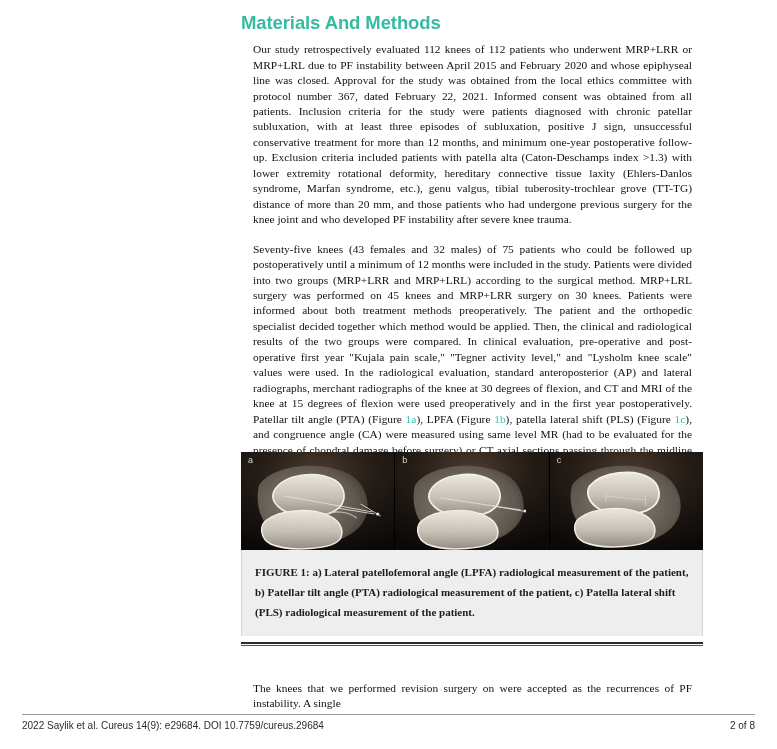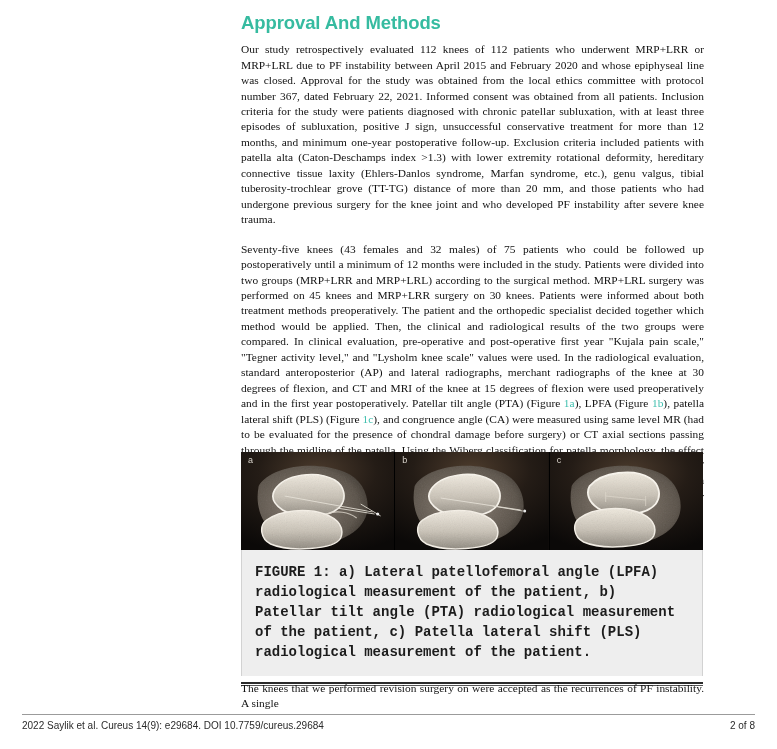--- a/index.html
+++ b/index.html
@@ -39,21 +39,21 @@
     padding: 12px 0 0 0;
     letter-spacing: -0.1px;
     line-height: 1.2;
   }
 
   p.body-text {
     font-family: "Liberation Serif", "DejaVu Serif", serif;
     font-size: 11.4px;
     line-height: 15.45px;
     text-align: justify;
-    margin: 0;
+    margin: 12px;
     padding: 0;
     color: #111111;
     letter-spacing: 0.01px;
   }
 
   p.para-1 { margin-top: 8px; }
   p.para-2 { margin-top: 14px; }
   p.para-tail { margin-top: 0px; }
 
   .ref-link {
@@ -103,22 +103,22 @@
 
   .figure-caption {
     background: #eeeeee;
     border-left: 1px solid #d2d2d2;
     border-right: 1px solid #d2d2d2;
     padding: 12px 13px 14px 13px;
     box-sizing: border-box;
     width: 462px;
   }
   .figure-caption-text {
-    font-family: Liberation Mono, monospace;
-    font-size: 14px;
+    font-family: Liberation Serif, serif;
+    font-size: 11px;
     line-height: 20px;
     font-weight: bold;
     color: #1c1c1c;
     margin: 0;
   }
   .figure-rule-outer {
     width: 462px;
     height: 2px;
     background: #2b2b2b;
     margin-top: 6px;
@@ -159,21 +159,21 @@
     color: #2b2b2b;
   }
 </style>
 </head>
 <body>
 
 <div class="page">
 
   <div class="content-col">
 
-    <h1 class="section-heading">Approval And Methods</h1>
+    <h1 class="section-heading">Materials And Methods</h1>
 
     <p class="body-text para-1">Our study retrospectively evaluated 112 knees of 112 patients who underwent MRP+LRR or MRP+LRL due to PF instability between April 2015 and February 2020 and whose epiphyseal line was closed. Approval for the study was obtained from the local ethics committee with protocol number 367, dated February 22, 2021. Informed consent was obtained from all patients. Inclusion criteria for the study were patients diagnosed with chronic patellar subluxation, with at least three episodes of subluxation, positive J sign, unsuccessful conservative treatment for more than 12 months, and minimum one-year postoperative follow-up. Exclusion criteria included patients with patella alta (Caton-Deschamps index &gt;1.3) with lower extremity rotational deformity, hereditary connective tissue laxity (Ehlers-Danlos syndrome, Marfan syndrome, etc.), genu valgus, tibial tuberosity-trochlear grove (TT-TG) distance of more than 20 mm, and those patients who had undergone previous surgery for the knee joint and who developed PF instability after severe knee trauma.</p>
 
     <p class="body-text para-2">Seventy-five knees (43 females and 32 males) of 75 patients who could be followed up postoperatively until a minimum of 12 months were included in the study. Patients were divided into two groups (MRP+LRR and MRP+LRL) according to the surgical method. MRP+LRL surgery was performed on 45 knees and MRP+LRR surgery on 30 knees. Patients were informed about both treatment methods preoperatively. The patient and the orthopedic specialist decided together which method would be applied. Then, the clinical and radiological results of the two groups were compared. In clinical evaluation, pre-operative and post-operative first year "Kujala pain scale," "Tegner activity level," and "Lysholm knee scale" values were used. In the radiological evaluation, standard anteroposterior (AP) and lateral radiographs, merchant radiographs of the knee at 30 degrees of flexion, and CT and MRI of the knee at 15 degrees of flexion were used preoperatively and in the first year postoperatively. Patellar tilt angle (PTA) (Figure <a class="fig-link" href="#">1a</a>), LPFA (Figure <a class="fig-link" href="#">1b</a>), patella lateral shift (PLS) (Figure <a class="fig-link" href="#">1c</a>), and congruence angle (CA) were measured using same level MR (had to be evaluated for the presence of chondral damage before surgery) or CT axial sections passing through the midline of the patella. Using the Wiberg classification for patella morphology, the effect of three types of patella morphology on functional and radiological outcomes in the treatment of PF instability was investigated <a class="ref-link" href="#">[10]</a>. Dejour D et al.'s classification is widely used to identify trochlea morphology <a class="ref-link" href="#">[11]</a>. In our study, the effect of trochlea morphologies determined according to Dejour classification on functional and radiological results in treating PF instability was investigated.</p>
 
   </div>
 
   <div class="figure-block">
 
     <div class="figure-images">

